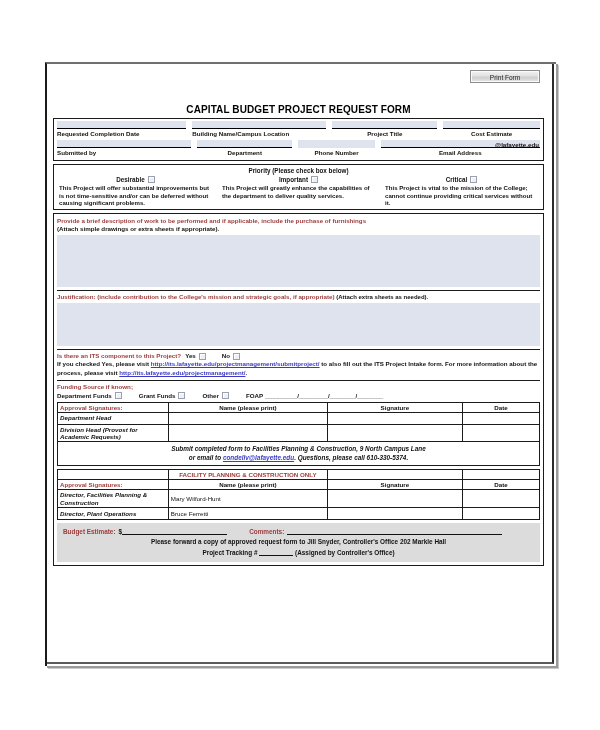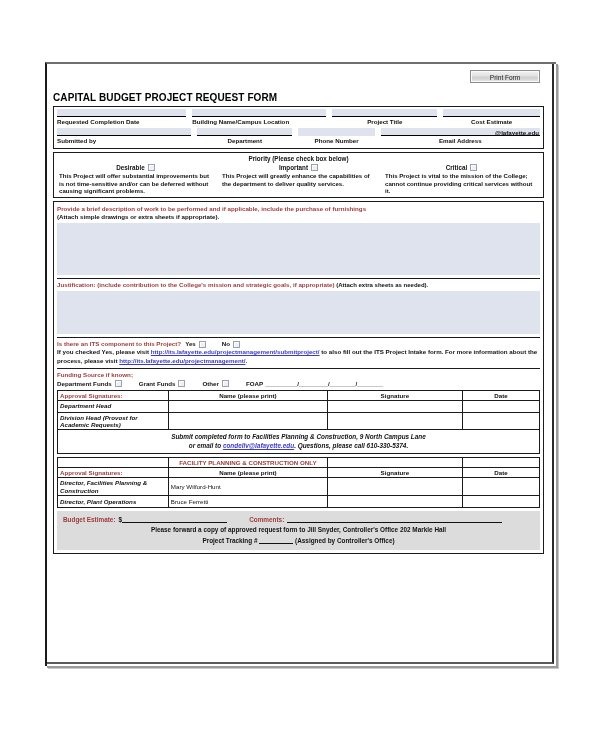--- a/index.html
+++ b/index.html
@@ -76,26 +76,26 @@
     color: #222;
     background: linear-gradient(to bottom, #f2f2f2 0%, #e2e2e2 45%, #cfcfcf 55%, #e6e6e6 100%);
     border: 1px solid #8d8d8d;
     box-shadow: inset 0 0 0 1px #fafafa;
     box-sizing: border-box;
     cursor: pointer;
   }
 
   
   .form-title {
-    text-align: left;
+    text-align: center;
     font-weight: bold;
     font-size: 10px;
     letter-spacing: .1px;
     color: #000;
-    margin: 8px 0 3px 0;
+    margin: 20px 0 3px 0;
   }
 
   
   .hdr-block {
     border: 1.4px solid #1b1b1b;
     box-sizing: border-box;
     padding: 2px 3px 3px 3px;
     margin-bottom: 3px;
   }
   .field-row {

